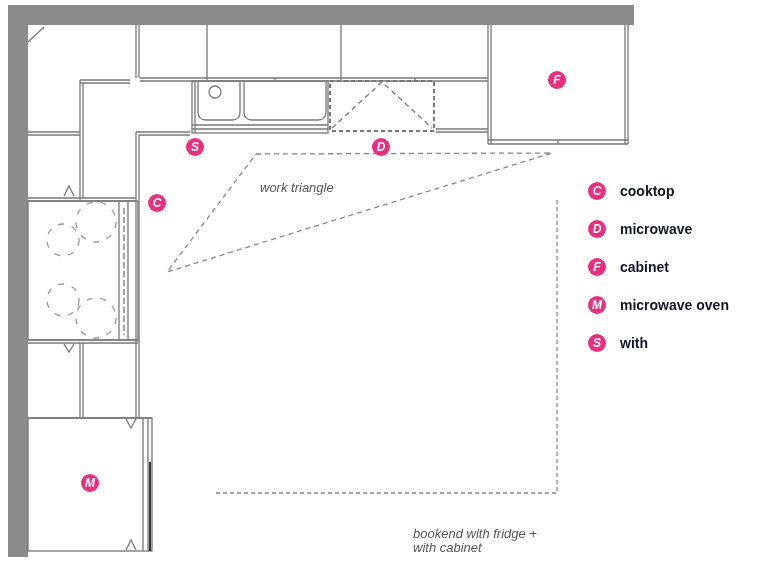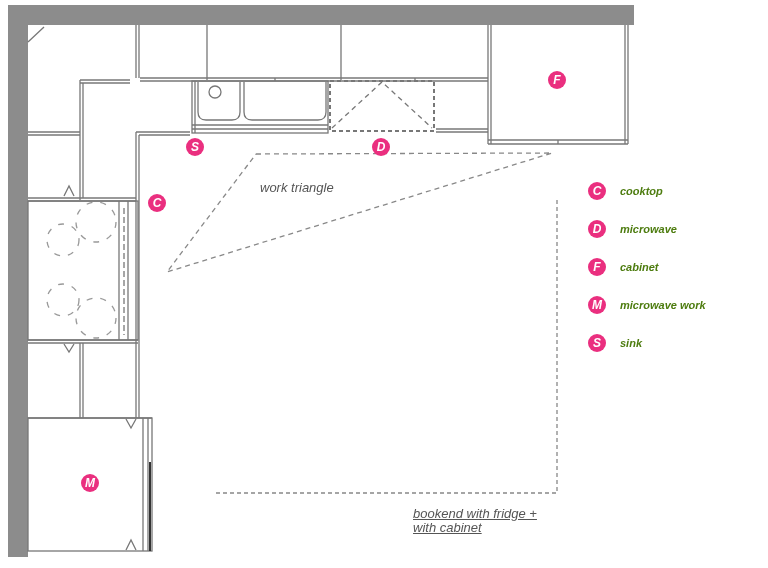--- a/index.html
+++ b/index.html
@@ -8,21 +8,21 @@
   svg.plan { position:absolute; left:0; top:0; }
   .marker { position:absolute; width:18px; height:18px; border-radius:50%;
             background:#ea2f7f; color:#ffffff; font-weight:bold; font-style:italic;
             font-size:12px; line-height:18px; text-align:center;
             font-family:"Liberation Sans", sans-serif; }
   .note { position:absolute; font-style:italic; color:#555555; font-size:13px;
           font-family:"Liberation Sans", sans-serif; line-height:14px; }
   .legend { position:absolute; left:588px; top:172px; }
   .legend-item { display:flex; align-items:center; height:38px; }
   .legend-item .marker { position:static; margin-right:14px; }
-  .legend-label { font-style:italic; font-weight:bold; font-size:11px; color:#4d7c0f; }
+  .legend-label { font-weight:bold; font-size:14px; color:#0f172a; }
 </style>
 </head>
 <body>
 
 <svg class="plan" width="768" height="568" viewBox="0 0 768 568">
 
   <g>
     <rect x="8" y="5" width="626" height="20" fill="#8c8c8c"></rect>
     <rect x="8" y="5" width="20" height="552" fill="#8c8c8c"></rect>
   </g>
@@ -118,39 +118,39 @@
   </g>
 </svg>
 
 <div class="marker" style="left:186px;top:138px;">S</div>
 <div class="marker" style="left:372px;top:138px;">D</div>
 <div class="marker" style="left:548px;top:71px;">F</div>
 <div class="marker" style="left:148px;top:194px;">C</div>
 <div class="marker" style="left:81px;top:474px;">M</div>
 
 <div class="note" style="left:260px;top:181px;">work triangle</div>
-<div class="note" style="left:413px;top:507px;text-decoration:underline;">
+<div class="note" style="left:413px;top:527px;">
   <div>bookend with fridge +</div>
   <div>with cabinet</div>
 </div>
 
 <div class="legend">
   <div class="legend-item">
     <div class="marker">C</div>
     <span class="legend-label">cooktop</span>
   </div>
   <div class="legend-item">
     <div class="marker">D</div>
     <span class="legend-label">microwave</span>
   </div>
   <div class="legend-item">
     <div class="marker">F</div>
     <span class="legend-label">cabinet</span>
   </div>
   <div class="legend-item">
     <div class="marker">M</div>
-    <span class="legend-label">microwave work</span>
+    <span class="legend-label">microwave oven</span>
   </div>
   <div class="legend-item">
     <div class="marker">S</div>
-    <span class="legend-label">sink</span>
+    <span class="legend-label">with</span>
   </div>
 </div>
 
 </body></html>

